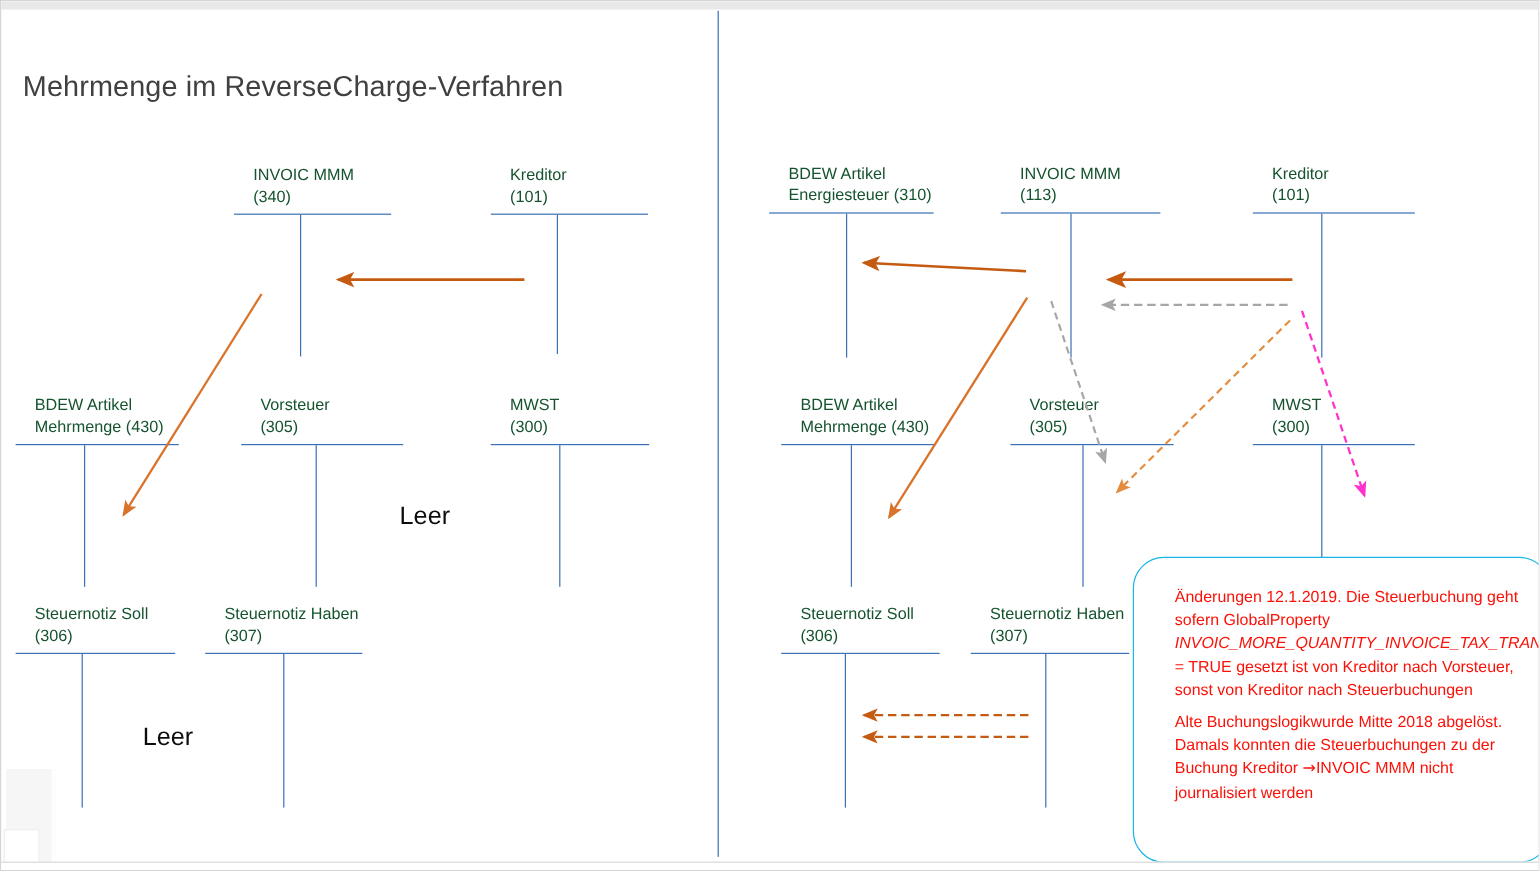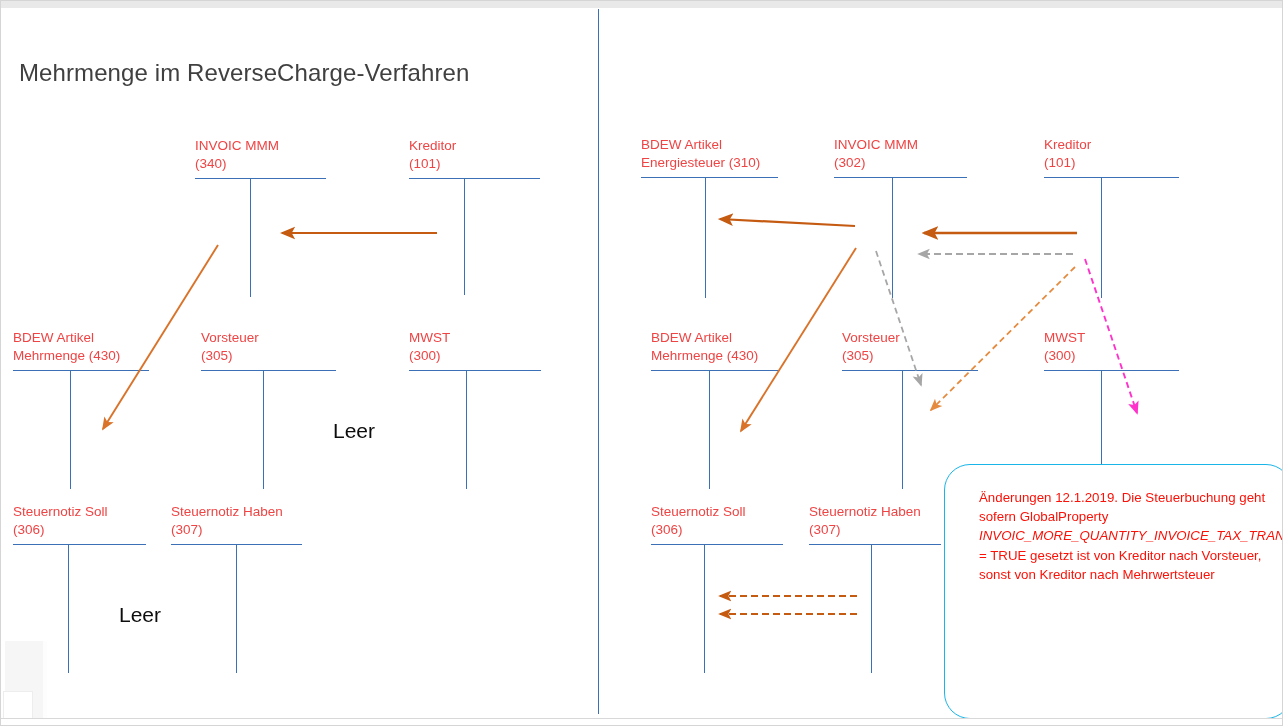--- a/index.html
+++ b/index.html
@@ -7,21 +7,21 @@
   #canvas{position:relative;width:1283px;height:726px;background:#ffffff;overflow:hidden;
           box-sizing:border-box;border:1px solid #d5d5d5;}
   .topbar{position:absolute;left:0;top:0;width:1283px;height:7px;background:#e9e9e9;}
   .bottombar{position:absolute;left:0;bottom:0;width:1283px;height:6px;background:#ffffff;border-top:1px solid #d8d8d8;}
   .divider{position:absolute;left:597px;top:8px;width:1.4px;height:705px;background:#3b6fb6;}
 
   .panel-title{position:absolute;font-size:24px;color:#404040;white-space:nowrap;letter-spacing:0.1px;font-weight:400;}
 
   
   .tacct{position:absolute;}
-  .tacct .label{position:absolute;bottom:6px;left:0;font-size:13.5px;color:#ef4444;line-height:18px;white-space:pre;}
+  .tacct .label{position:absolute;bottom:6px;left:16px;font-size:13.5px;color:#14532d;line-height:18px;white-space:pre;}
   .tacct .hline{position:absolute;left:0;bottom:0;height:0;border-top:1.6px solid #3b6fb6;}
   .tacct .vline{position:absolute;bottom:0;width:0;border-left:1.4px solid #3b6fb6;}
 
   .leer{position:absolute;font-size:21px;color:#0d0d0d;white-space:nowrap;}
 
   svg.arrows{position:absolute;left:0;top:0;width:1283px;height:726px;pointer-events:none;overflow:visible;}
 
   
   .callout{position:absolute;border:1.7px solid #19b5e8;border-radius:26px;background:#ffffff;box-sizing:border-box;}
   .callout-text{position:absolute;color:#fa1208;font-size:13.3px;line-height:19.2px;}
@@ -111,21 +111,21 @@
 
   <div class="tacct" style="left:640px;top:129px;width:137px;height:48px;">
     <div class="label"><span>BDEW Artikel</span><br><span>Energiesteuer (310)</span></div>
     <div class="hline" style="width:137px;"></div>
   </div>
   <div class="tacct" style="left:640px;top:177px;width:137px;height:120px;">
     <div class="vline" style="left:64px;top:0;height:120px;"></div>
   </div>
 
   <div class="tacct" style="left:833px;top:141px;width:133px;height:36px;">
-    <div class="label"><span>INVOIC MMM</span><br><span>(302)</span></div>
+    <div class="label"><span>INVOIC MMM</span><br><span>(113)</span></div>
     <div class="hline" style="width:133px;"></div>
   </div>
   <div class="tacct" style="left:833px;top:177px;width:133px;height:120px;">
     <div class="vline" style="left:58px;top:0;height:120px;"></div>
   </div>
 
   <div class="tacct" style="left:1043px;top:141px;width:135px;height:36px;">
     <div class="label"><span>Kreditor</span><br><span>(101)</span></div>
     <div class="hline" style="width:135px;"></div>
   </div>
@@ -213,17 +213,18 @@
     <line x1="856" y1="595" x2="719" y2="595" stroke="#c55a11" stroke-width="1.9" stroke-dasharray="7,4" marker-end="url(#hd-or)"></line>
     <line x1="856" y1="613" x2="719" y2="613" stroke="#c55a11" stroke-width="1.9" stroke-dasharray="7,4" marker-end="url(#hd-or)"></line>
 
     <line x1="952" y1="504" x2="976" y2="524" stroke="#ff33cc" stroke-width="1.6" stroke-dasharray="5,3" marker-end="url(#hd-mg)"></line>
     <line x1="945" y1="626" x2="975" y2="650" stroke="#a6a6a6" stroke-width="1.6" stroke-dasharray="5,3" marker-end="url(#hd-gy)"></line>
   </svg>
 
   <div class="callout" style="left:943px;top:463px;width:348px;height:255px;"></div>
 
   <div class="callout-text" style="left:978px;top:487px;width:300px;">
-    <p><span>Änderungen 12.1.2019. Die Steuerbuchung geht sofern GlobalProperty </span><span class="ital">INVOIC_MORE_QUANTITY_INVOICE_TAX_TRANSFER_TAX_TO_305 </span><span> = TRUE gesetzt ist von Kreditor nach Vorsteuer, sonst von Kreditor nach Mehrwertsteuer</span></p>
+    <p><span>Änderungen 12.1.2019. Die Steuerbuchung geht sofern GlobalProperty </span><span class="ital">INVOIC_MORE_QUANTITY_INVOICE_TAX_TRANSFER_TAX_TO_305 </span><span> = TRUE gesetzt ist von Kreditor nach Vorsteuer, sonst von Kreditor nach Steuerbuchungen</span></p>
+    <p><span>Alte Buchungslogikwurde Mitte 2018 abgelöst. Damals konnten die Steuerbuchungen zu der Buchung Kreditor </span><span class="arrowglyph">→</span><span>INVOIC MMM  nicht journalisiert werden</span></p>
   </div>
 
   <div class="bottombar"></div>
 </div>
 
 </body></html>

